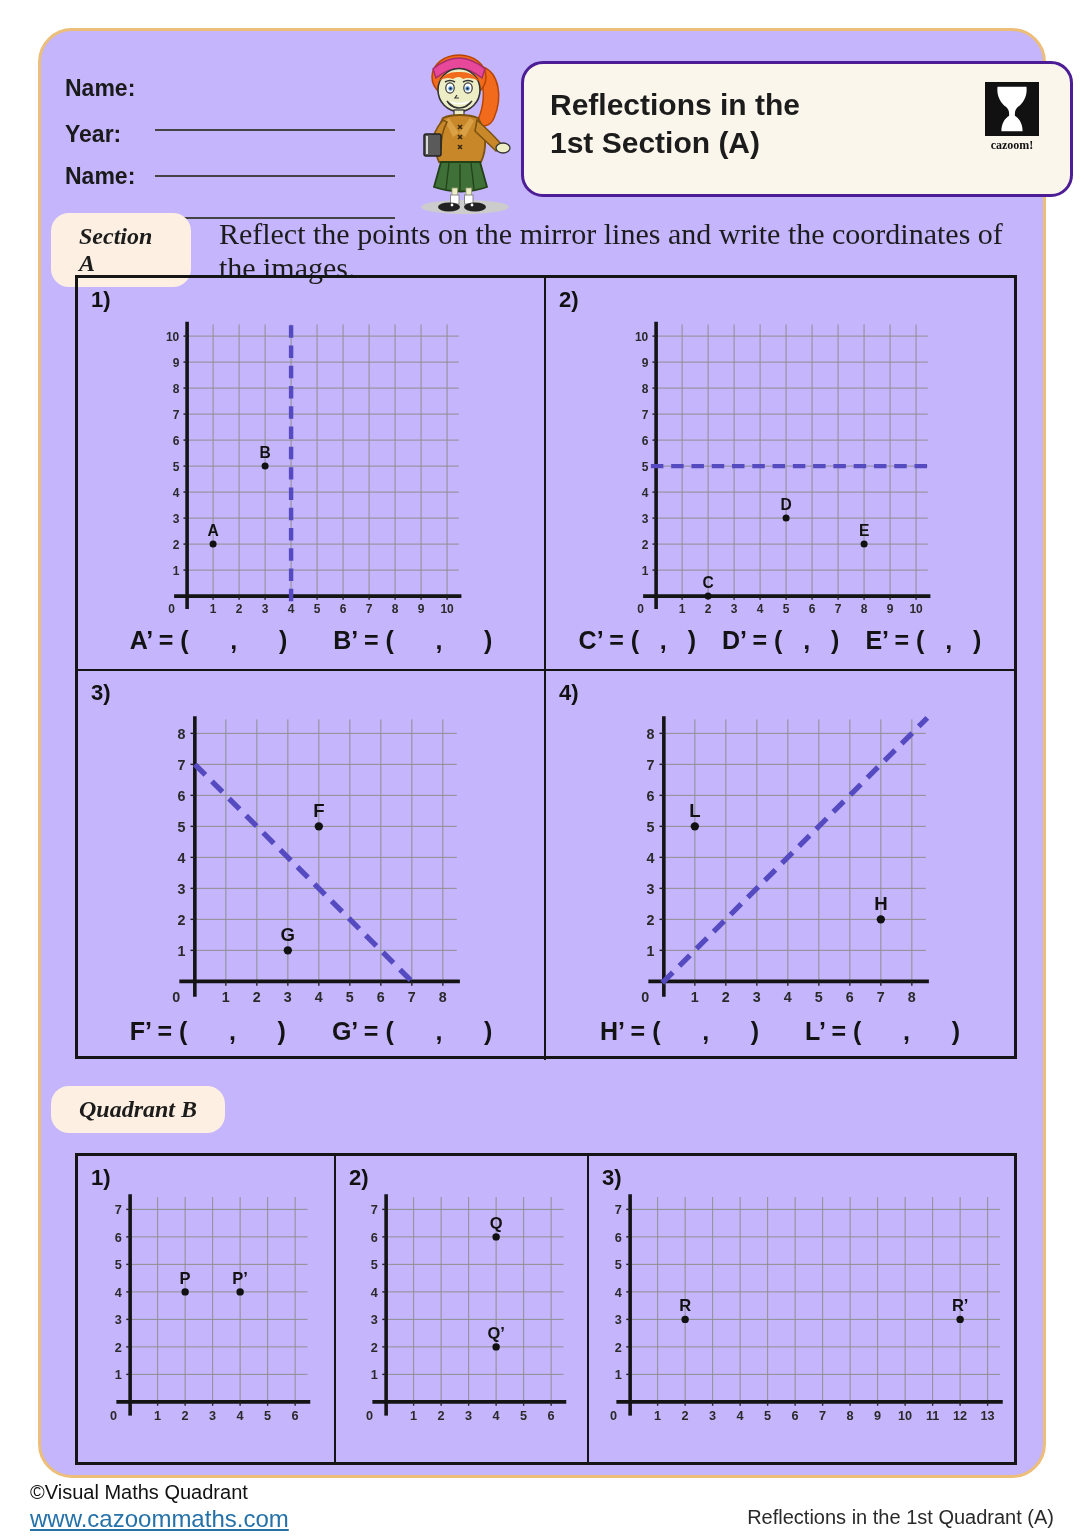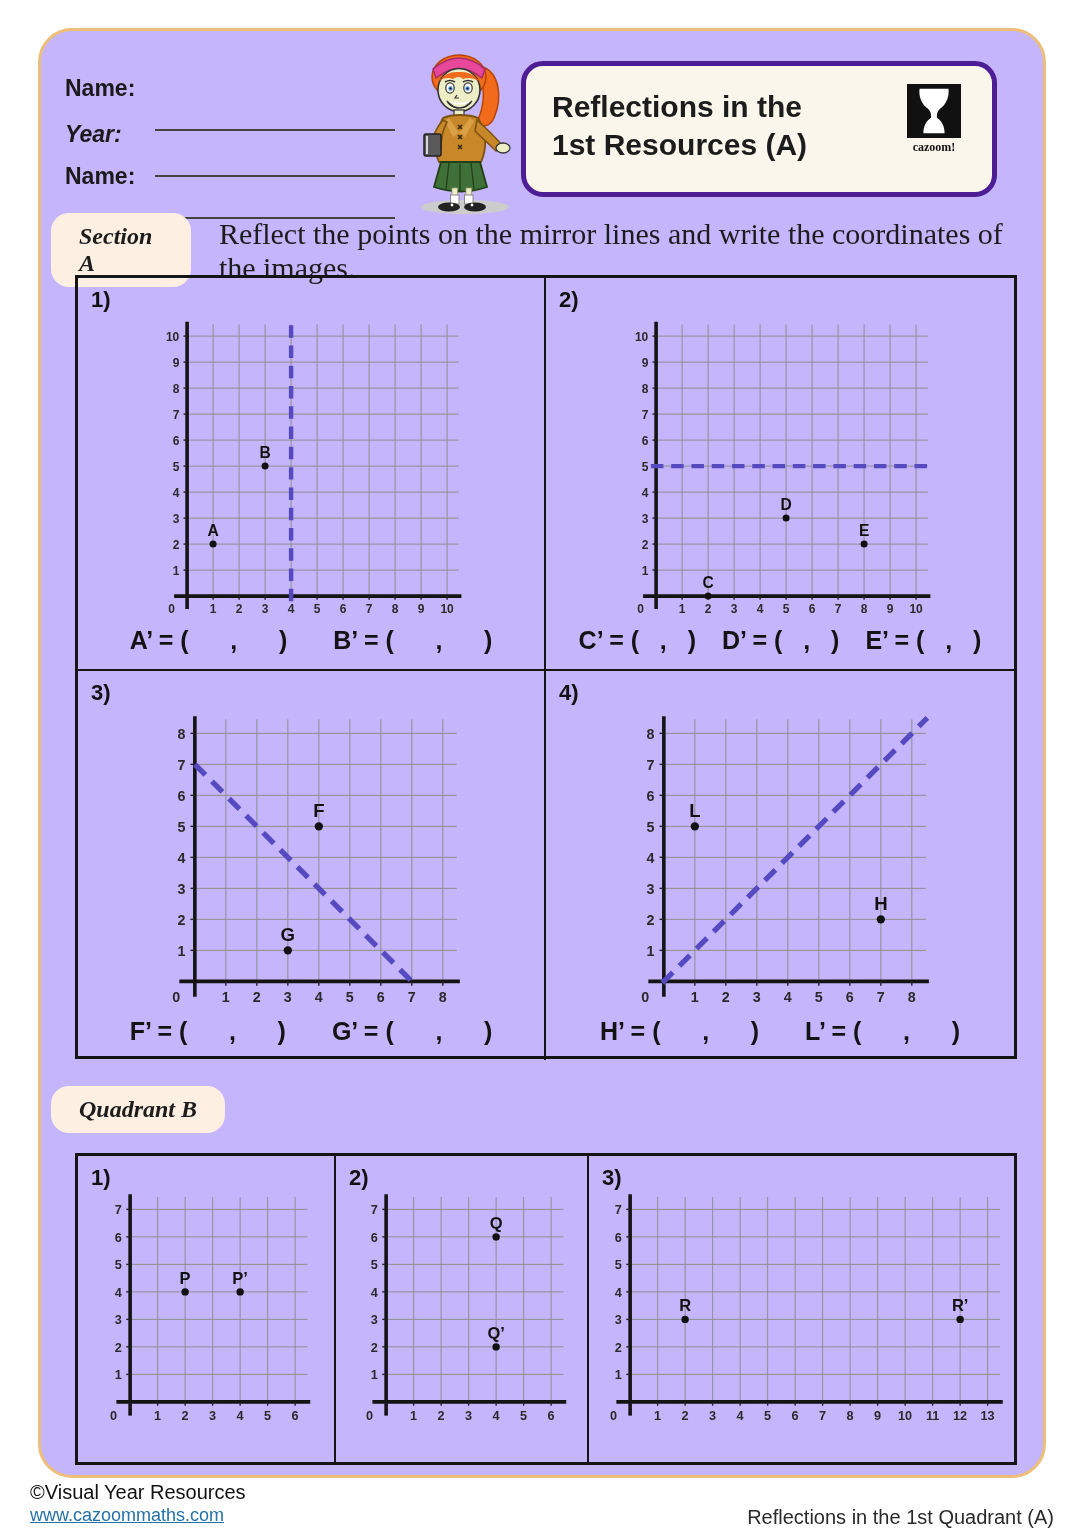--- a/index.html
+++ b/index.html
@@ -3,21 +3,21 @@
 <meta charset="utf-8">
 <style>
   html,body{margin:0;padding:0;background:#fff;}
   body{width:1086px;height:1536px;position:relative;font-family:"Liberation Sans",sans-serif;color:#1a1a1a;}
   .frame{position:absolute;left:38px;top:28px;width:1002px;height:1444px;border:3px solid #ecbe78;border-radius:34px;background:#c4b5fd;}
 
   
   .hrow{position:absolute;left:24px;font-size:23px;font-weight:700;color:#1a1a1a;}
   .hline{position:absolute;left:114px;width:240px;border-bottom:2px solid #444;height:0;}
   .girl{position:absolute;left:356px;top:10px;}
-  .title-box{position:absolute;left:480px;top:30px;width:476px;height:136px;border:5px solid #4c1d95;border-radius:22px;background:#faf6ec;box-sizing:border-box;}
+  .title-box{position:absolute;left:480px;top:30px;width:552px;height:136px;border:3px solid #4c1d95;border-radius:22px;background:#faf6ec;box-sizing:border-box;}
   .title-text{position:absolute;left:26px;top:22px;font-size:30px;font-weight:700;line-height:38px;color:#1c1c1c;}
   .logo{position:absolute;right:22px;top:18px;width:72px;text-align:center;}
   .logo-caption{font-family:"Liberation Serif",serif;font-weight:700;font-size:12px;color:#111;margin-top:-2px;}
 
   
   .sec-row{position:absolute;display:flex;align-items:baseline;gap:28px;}
   .sec-pill{background:#fdf0e2;border-radius:18px;padding:10px 28px;font-family:"Liberation Serif",serif;font-style:italic;font-weight:700;font-size:24px;color:#1c1c1c;}
   .sec-instr{font-family:"Liberation Serif",serif;font-size:30px;color:#1c1c1c;}
 
   
@@ -38,31 +38,31 @@
   .gl{stroke:#8f8f8f;stroke-width:1;}
   .ax{stroke:#141414;stroke-width:3.6;}
   .tk{stroke:#222;stroke-width:1.4;}
   .tl{font-family:"Liberation Sans",sans-serif;font-weight:700;fill:#2a2a2a;}
   .pl{font-family:"Liberation Sans",sans-serif;font-weight:700;fill:#111;}
   .pt{fill:#111;}
   .mir{fill:none;stroke-linecap:butt;}
 
   
   .foot-left{position:absolute;left:30px;top:1481px;font-size:20px;color:#111;}
-  .foot-link{position:absolute;left:30px;top:1505px;font-size:18px;color:#2571a9;text-decoration:underline;}
+  .foot-link{position:absolute;left:30px;top:1505px;font-size:24px;color:#2571a9;text-decoration:underline;}
   .foot-right{position:absolute;right:32px;top:1506px;font-size:20px;color:#2a2a2a;text-align:center;}
 </style>
 </head>
 <body>
 
 <div class="frame">
 
   <div class="hrow" style="top:44px;">Name:</div>
   <div class="hline" style="top:98px;"></div>
-  <div class="hrow" style="top:90px;font-style:italic;">Year:</div>
+  <div class="hrow" style="top:90px;">Year:</div>
   <div class="hline" style="top:144px;"></div>
   <div class="hrow" style="top:132px;">Name:</div>
   <div class="hline" style="top:186px;"></div>
 
   <svg class="girl" width="132" height="178" viewBox="0 0 132 178">
     <ellipse cx="68" cy="166" rx="44" ry="7" fill="#cccccc"></ellipse>
     <path d="M86,26 C102,32 106,56 97,77 C93,86 83,88 81,79 C88,62 89,42 79,30 Z" fill="#f26a1b" stroke="#b84400" stroke-width="1.5"></path>
     <ellipse cx="62" cy="36" rx="27" ry="22" fill="#f26a1b" stroke="#b84400" stroke-width="1.5"></ellipse>
     <path d="M36,28 Q62,6 88,28 L85,37 Q62,18 39,37 Z" fill="#e8489a" stroke="#a52d6e" stroke-width="1.5"></path>
     <ellipse cx="62" cy="49" rx="21" ry="21.5" fill="#eeeec6" stroke="#333" stroke-width="1.6"></ellipse>
@@ -97,21 +97,21 @@
     <rect x="67.5" y="154" width="8.5" height="9" fill="#fff" stroke="#888" stroke-width="1"></rect>
     <ellipse cx="52" cy="166" rx="11" ry="4.6" fill="#222"></ellipse>
     <ellipse cx="78" cy="166" rx="11" ry="4.6" fill="#222"></ellipse>
     <circle cx="55" cy="164" r="1.4" fill="#fff"></circle>
       <circle cx="75" cy="164" r="1.4" fill="#fff"></circle>
   </svg>
 
   <div class="title-box">
     <div class="title-text">
       <div>Reflections in the</div>
-      <div>1st Resources (A)</div>
+      <div>1st Section (A)</div>
     </div>
     <div class="logo">
       <svg width="54" height="54" viewBox="0 0 56 56">
         <rect x="0" y="0" width="56" height="56" fill="#111"></rect>
         <path d="M13,5 L43,5 C44,13 41,21 34,26 C32,28 31,30 31,33 L31,35 C36,38 39,44 39,51 L17,51 C17,44 20,38 25,35 L25,33 C25,30 24,28 22,26 C15,21 12,13 13,5 Z" fill="#fff"></path>
       </svg>
       <div class="logo-caption">cazoom!</div>
     </div>
   </div>
 
@@ -586,15 +586,15 @@
           <text class="tl" font-size="12.7" text-anchor="middle" x="20.625" y="234.025">0</text>
           <circle class="pt" cx="92.125" cy="133.375" r="3.7125000000000004"></circle>
           <text class="pl" font-size="16.5" text-anchor="middle" x="92.125" y="125.125">R</text>
           <circle class="pt" cx="367.125" cy="133.375" r="3.7125000000000004"></circle>
           <text class="pl" font-size="16.5" text-anchor="middle" x="367.125" y="125.125">R’</text>
         </svg>
       </div>
     </div>
 </div>
 
-<div class="foot-left">©Visual Year Resources</div>
+<div class="foot-left">©Visual Maths Quadrant</div>
 <a class="foot-link" href="#">www.cazoommaths.com</a>
 <div class="foot-right">Reflections in the 1st Quadrant (A)</div>
 
 </body></html>

